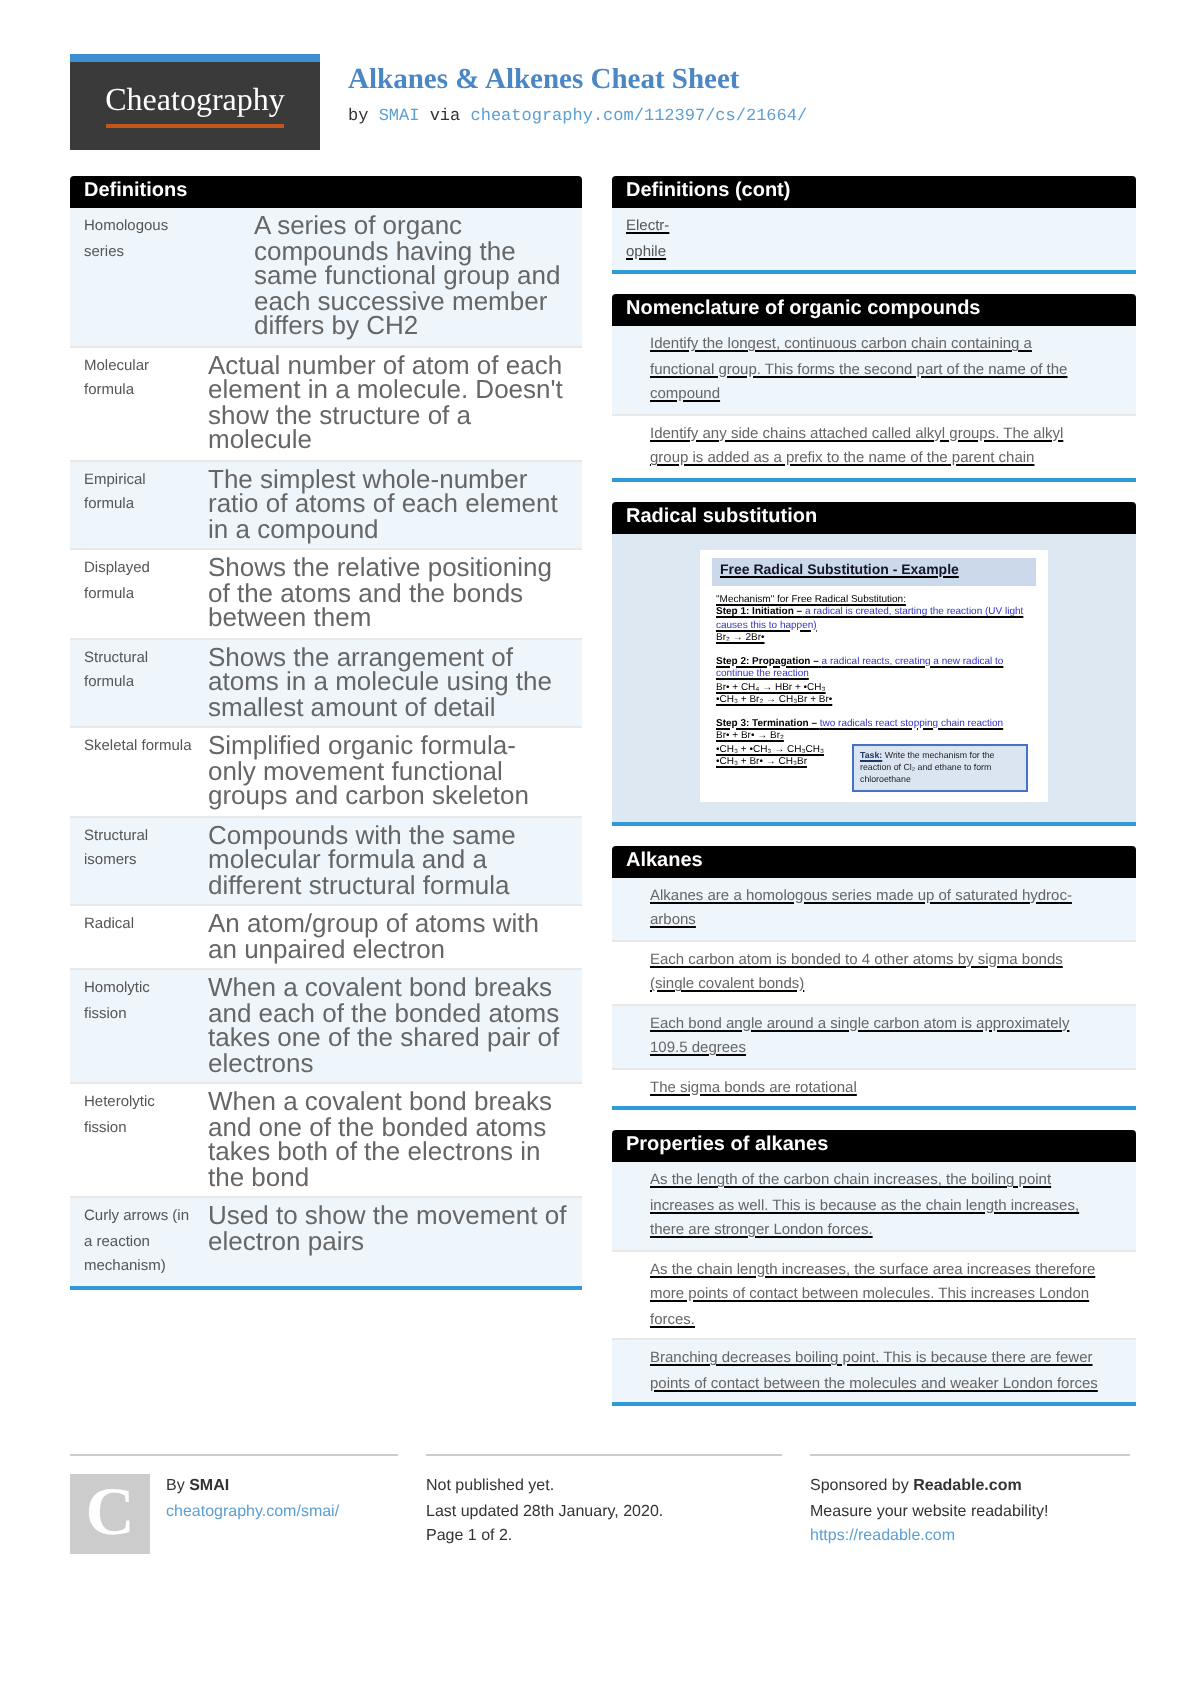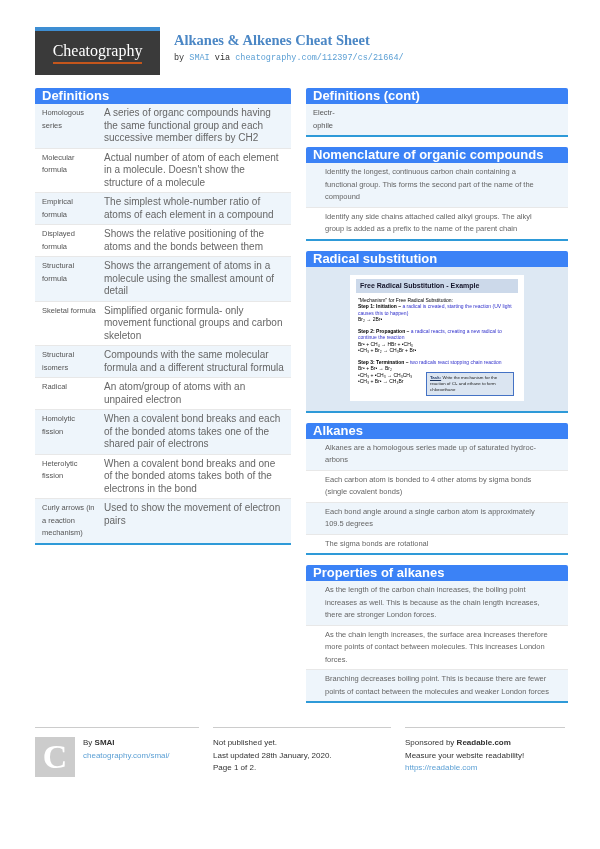--- a/index.html
+++ b/index.html
@@ -12,31 +12,31 @@
   .logo-box { width:125px; height:48px; background:#3a3a3a; border-top:4px solid #3e8ed3; display:flex; align-items:center; justify-content:center; flex:none; }
   .logo-text { font-family:"Liberation Serif", serif; color:#fff; font-size:16px; padding-bottom:2px; border-bottom:2px solid #c4561c; }
   .title-block { margin-left:14px; padding-top:5px; }
   .page-title { font-family:"Liberation Serif", serif; font-weight:bold; font-size:14.5px; color:#4b87c5; }
   .byline { font-size:8.5px; color:#333; margin-top:4px; font-family:Liberation Mono, monospace; }
   a.lnk { color:#5b9fd4; text-decoration:none; cursor:pointer; }
 
   
   .columns { display:flex; gap:15px; margin:13px 32px 0 35px; align-items:flex-start; }
   .col-left { width:256px; flex:none; }
-  .col-right { width:262px; flex:none; }
+  .col-right { width:262px; flex:none;text-decoration:underline; }
 
   section { margin-bottom:10px; border-bottom:2px solid #2e9ad8; }
-  .sec-header { background:#3b82f6; color:#fff; font-weight:bold; font-size:13px; padding:4px 7px; border-radius:2px 2px 0 0; line-height:8px; }
+  .sec-header { background:#000000; color:#fff; font-weight:bold; font-size:10px; padding:4px 7px; border-radius:2px 2px 0 0; line-height:8px; }
 
   
   .tbl .row { display:flex; border-top:1px solid #e8e8e8; }
-  .tbl .row:first-child { border-top:none; }
+  .tbl .row:first-child { border-top:none;gap:23px; }
   .tbl .row:nth-child(odd) { background:#eef5fb; }
   .term { width:66px; flex:none; padding:3px 3px 3px 7px; font-size:7.5px; line-height:12.5px; color:#555; }
-  .def  { flex:1; padding:3px 7px 3px 3px; font-size:10px; line-height:12.5px; color:#666; }
+  .def  { flex:1; padding:3px 7px 3px 3px; font-size:13px; line-height:12.5px; color:#666; }
   .col-right .term { width:46px; }
 
   
   .items .item { padding:3px 19px; font-size:7.5px; line-height:12.5px; color:#666; border-top:1px solid #e8e8e8; }
   .items .item:first-child { border-top:none; }
   .items .item:nth-child(odd) { background:#eef5fb; }
 
   
   .slide-wrap { background:#dde8f3; padding:8px 44px 10px; }
   .slide { background:#fff; padding:4px 6px 16px; position:relative; }

